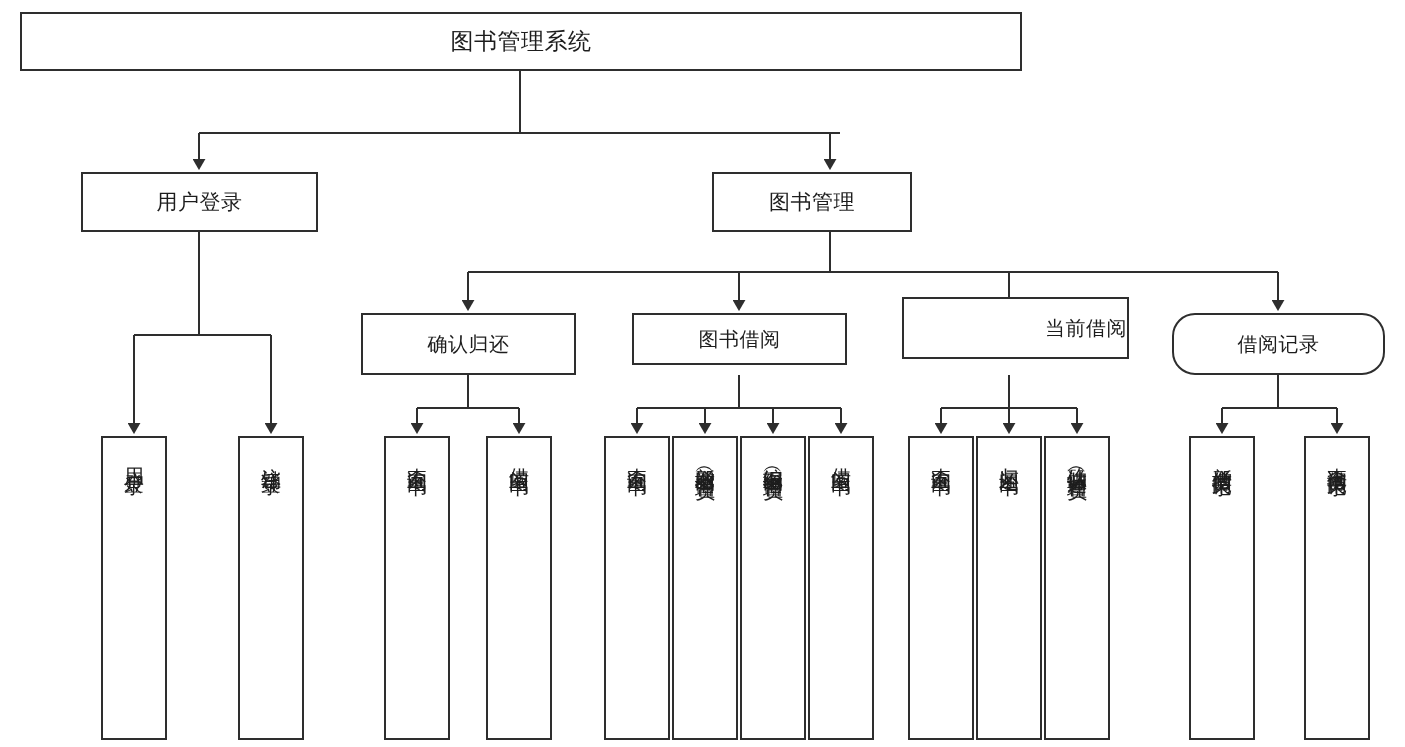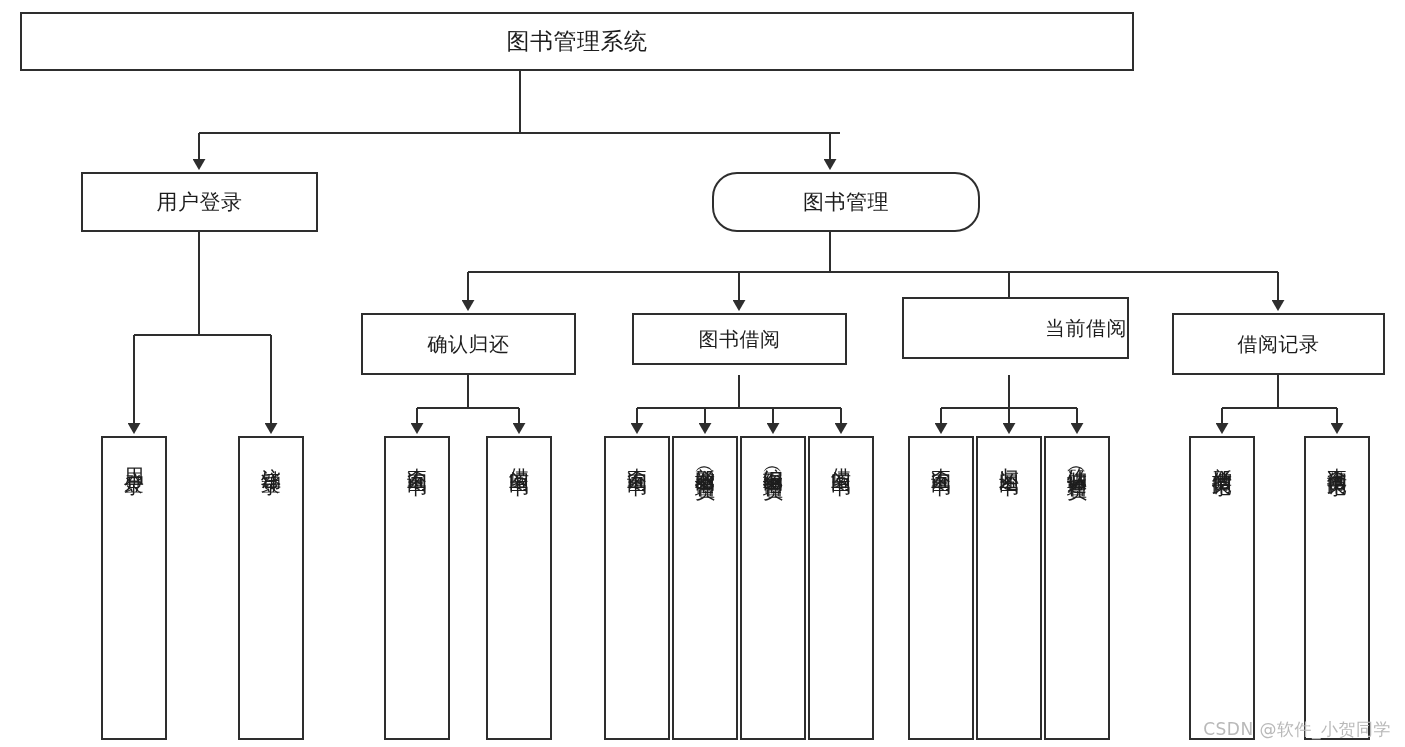--- a/index.html
+++ b/index.html
@@ -124,45 +124,45 @@
       <path d="M 1009 408 L 1009 424" marker-end="url(#arrow)"></path>
       <path d="M 1077 408 L 1077 424" marker-end="url(#arrow)"></path>
 
       <path d="M 1278 375 L 1278 408"></path>
       <path d="M 1222 408 L 1337 408"></path>
       <path d="M 1222 408 L 1222 424" marker-end="url(#arrow)"></path>
       <path d="M 1337 408 L 1337 424" marker-end="url(#arrow)"></path>
     </g>
   </svg>
 
-  <div class="node level0" style="left:20px; top:12px; width:1114px; height:59px;">
+  <div class="node level0" style="left:20px; top:12px; width:1002px; height:59px;">
     <span class="node-label">图书管理系统</span>
   </div>
 
   <div class="node level1" style="left:81px; top:172px; width:237px; height:60px;">
     <span class="node-label">用户登录</span>
   </div>
 
-  <div class="node level1" style="left:712px; top:172px; width:268px; height:60px;border-radius:25px;">
+  <div class="node level1" style="left:712px; top:172px; width:200px; height:60px;">
     <span class="node-label">图书管理</span>
   </div>
 
   <div class="node level2" style="left:361px; top:313px; width:215px; height:62px;">
     <span class="node-label">确认归还</span>
   </div>
 
   <div class="node level2" style="left:632px; top:313px; width:215px; height:52px;">
     <span class="node-label">图书借阅</span>
   </div>
 
   <div class="node level2" style="left:902px; top:297px; width:227px; height:62px;justify-content:flex-end;">
     <span class="node-label">当前借阅</span>
   </div>
 
-  <div class="node level2" style="left:1172px; top:313px; width:213px; height:62px;">
+  <div class="node level2" style="left:1172px; top:313px; width:213px; height:62px;border-radius:23px;">
     <span class="node-label">借阅记录</span>
   </div>
 
   <div class="node leaf" style="left:101px; top:436px; width:66px; height:304px;">
     <span class="node-label">用户登录</span>
   </div>
   <div class="node leaf" style="left:238px; top:436px; width:66px; height:304px;">
     <span class="node-label">注销登录</span>
   </div>
 
@@ -196,15 +196,14 @@
     <span class="node-label">确认归还（管理员）</span>
   </div>
 
   <div class="node leaf tall-text" style="left:1189px; top:436px; width:66px; height:304px;">
     <span class="node-label">新增借阅记录</span>
   </div>
   <div class="node leaf tall-text" style="left:1304px; top:436px; width:66px; height:304px;">
     <span class="node-label">查询借阅记录</span>
   </div>
 
-  <div id="watermark">CSDN @软件_小贺同学</div>
 
 </div>
 
 </body></html>

